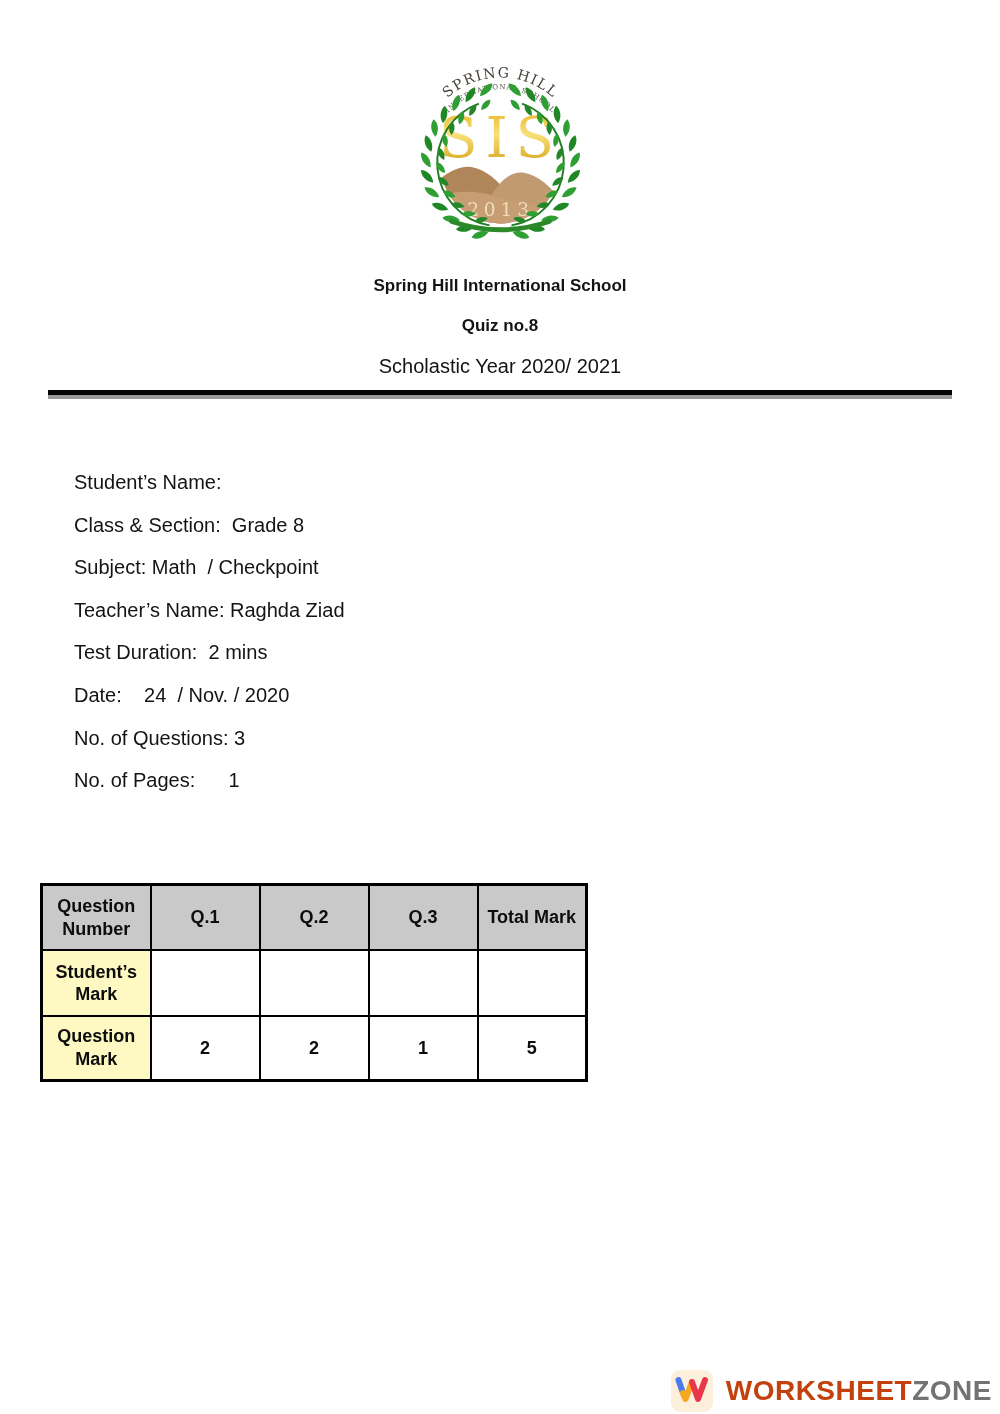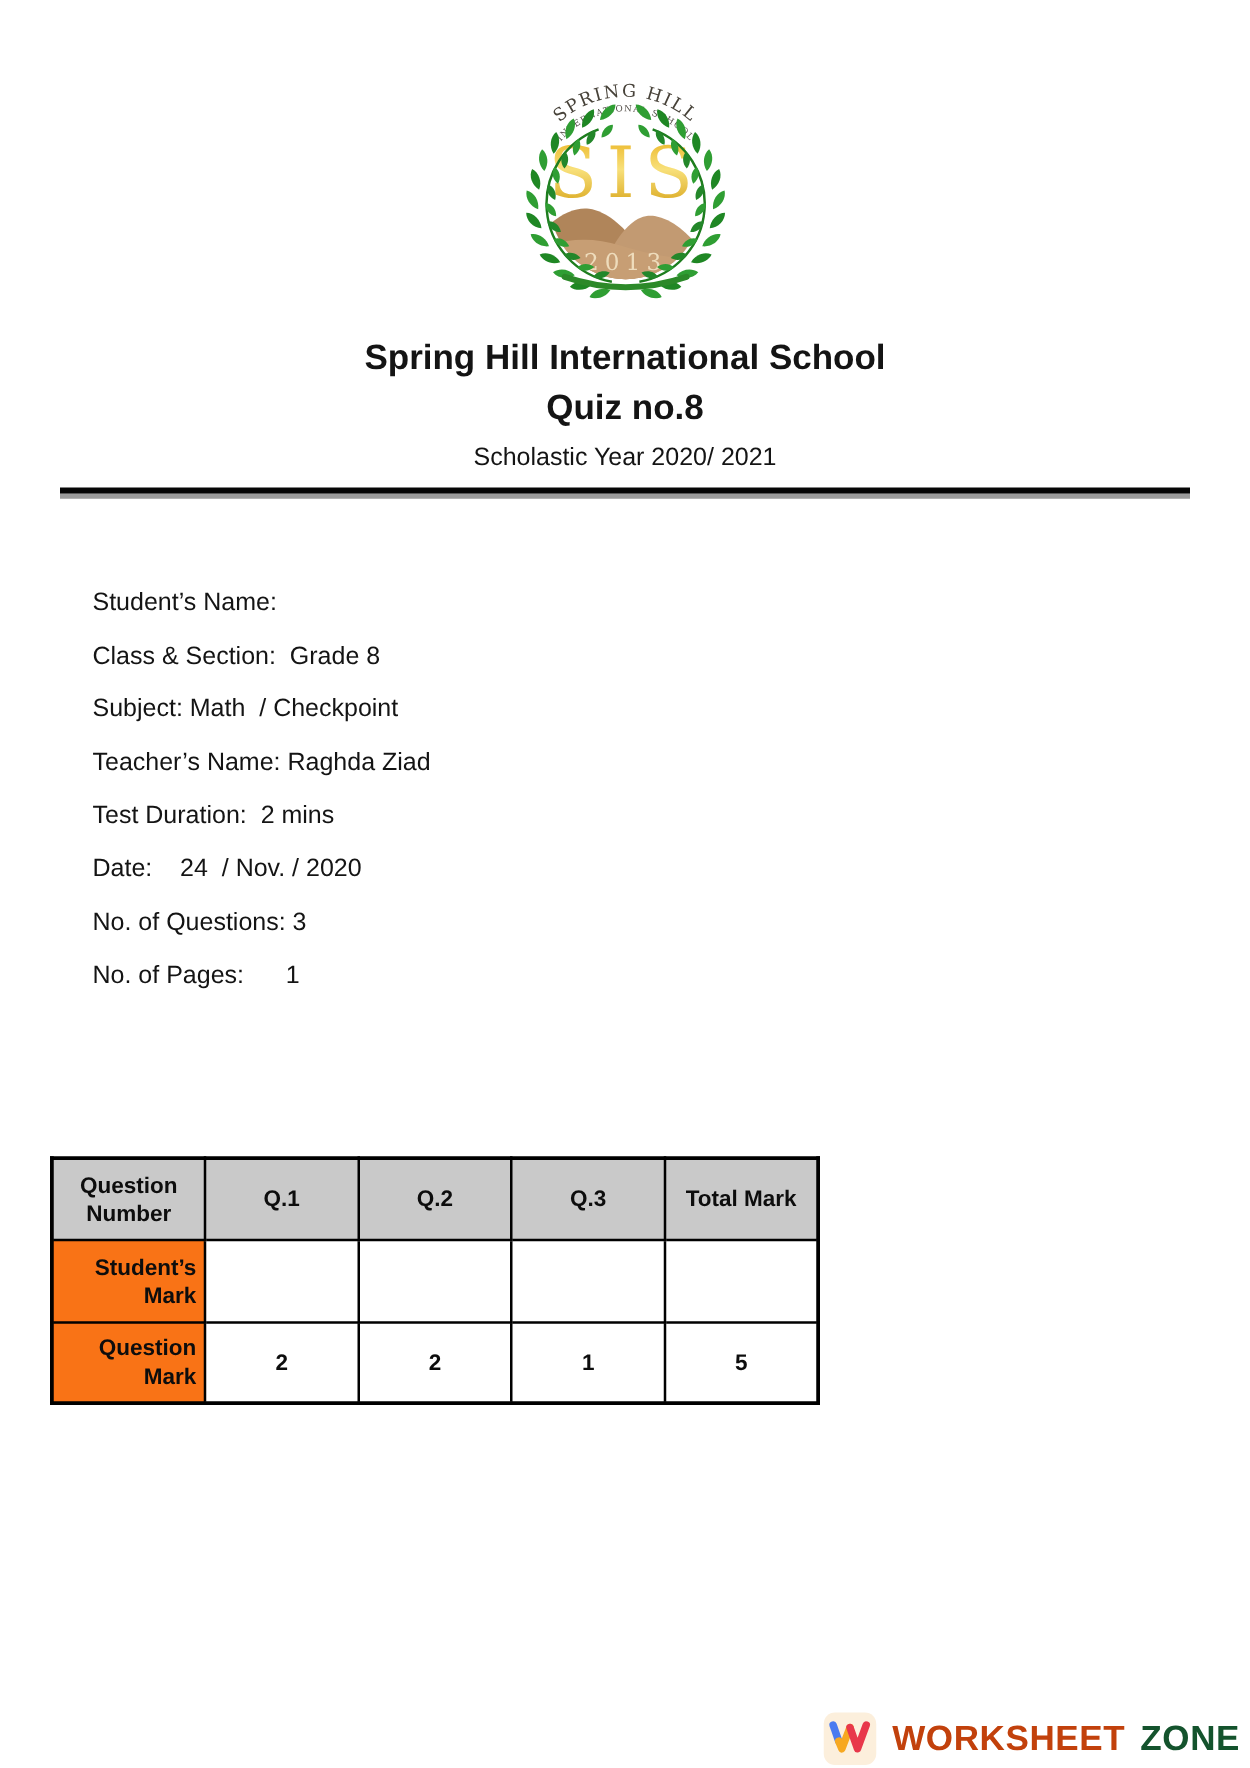--- a/index.html
+++ b/index.html
@@ -4,52 +4,52 @@
 <style>
   html,body{margin:0;padding:0;background:#ffffff;}
   .page{
     position:relative;width:1000px;height:1414px;margin:0 auto;background:#ffffff;
     font-family:"Liberation Sans",sans-serif;color:#141414;overflow:hidden;
   }
   
   .logo-wrap{display:flex;justify-content:center;padding-top:54px;}
   
   .titles{text-align:center;margin-top:27px;}
-  .title-line{font-size:28px;font-weight:bold;line-height:40px;}
+  .title-line{font-size:17px;font-weight:bold;line-height:40px;}
   .title-sub{font-size:20px;font-weight:normal;line-height:40px;}
   
   .rule{margin:4px 48px 0 48px;}
   .rule-b{height:5px;background:#060606;}
   .rule-g{height:4px;background:#9c9c9c;}
   
   .info{margin:62px 0 0 50px;}
   .info-line{font-size:20px;line-height:42.6px;white-space:pre;margin-left:24px;}
   
   .marks{
-    position:absolute;left:40px;top:925px;width:616px;
+    position:absolute;left:40px;top:883px;width:548px;
     border-collapse:collapse;table-layout:fixed;border:3px solid #000;
   }
   .marks th,.marks td{
     border:2.5px solid #000;font-size:18px;font-weight:bold;color:#0d0d0d;
     text-align:center;vertical-align:middle;line-height:1.25;padding:0 6px;
   }
   .marks .hdr{background:#c9c9c9;height:63px;}
-  .marks .lbl{background:#f97316;text-align:right;}
+  .marks .lbl{background:#fef9c3;}
   .marks .r2{height:66px;}
   .marks .r3{height:64px;margin-top:11px;}
   .marks td.val{background:#ffffff;}
   
   .footer{position:absolute;right:8px;bottom:2px;display:flex;align-items:center;}
   .w-badge{
     width:42px;height:42px;border-radius:9px;background:#fcefdc;
     display:flex;align-items:center;justify-content:center;margin-right:13px;
   }
   .brand{font-size:28px;font-weight:bold;letter-spacing:0.5px;line-height:42px;}
   .brand-blue{color:#c2410c;}
-  .brand-amber{color:#14532d;margin-left:12px;}
+  .brand-amber{color:#737373;}
 </style>
 </head>
 <body>
 
 <div class="page">
 
   <div class="logo-wrap">
     <svg viewBox="0 0 200 190" width="195" height="185" aria-hidden="true">
       <defs>
         <linearGradient id="gold" x1="0" y1="0" x2="0" y2="1">

